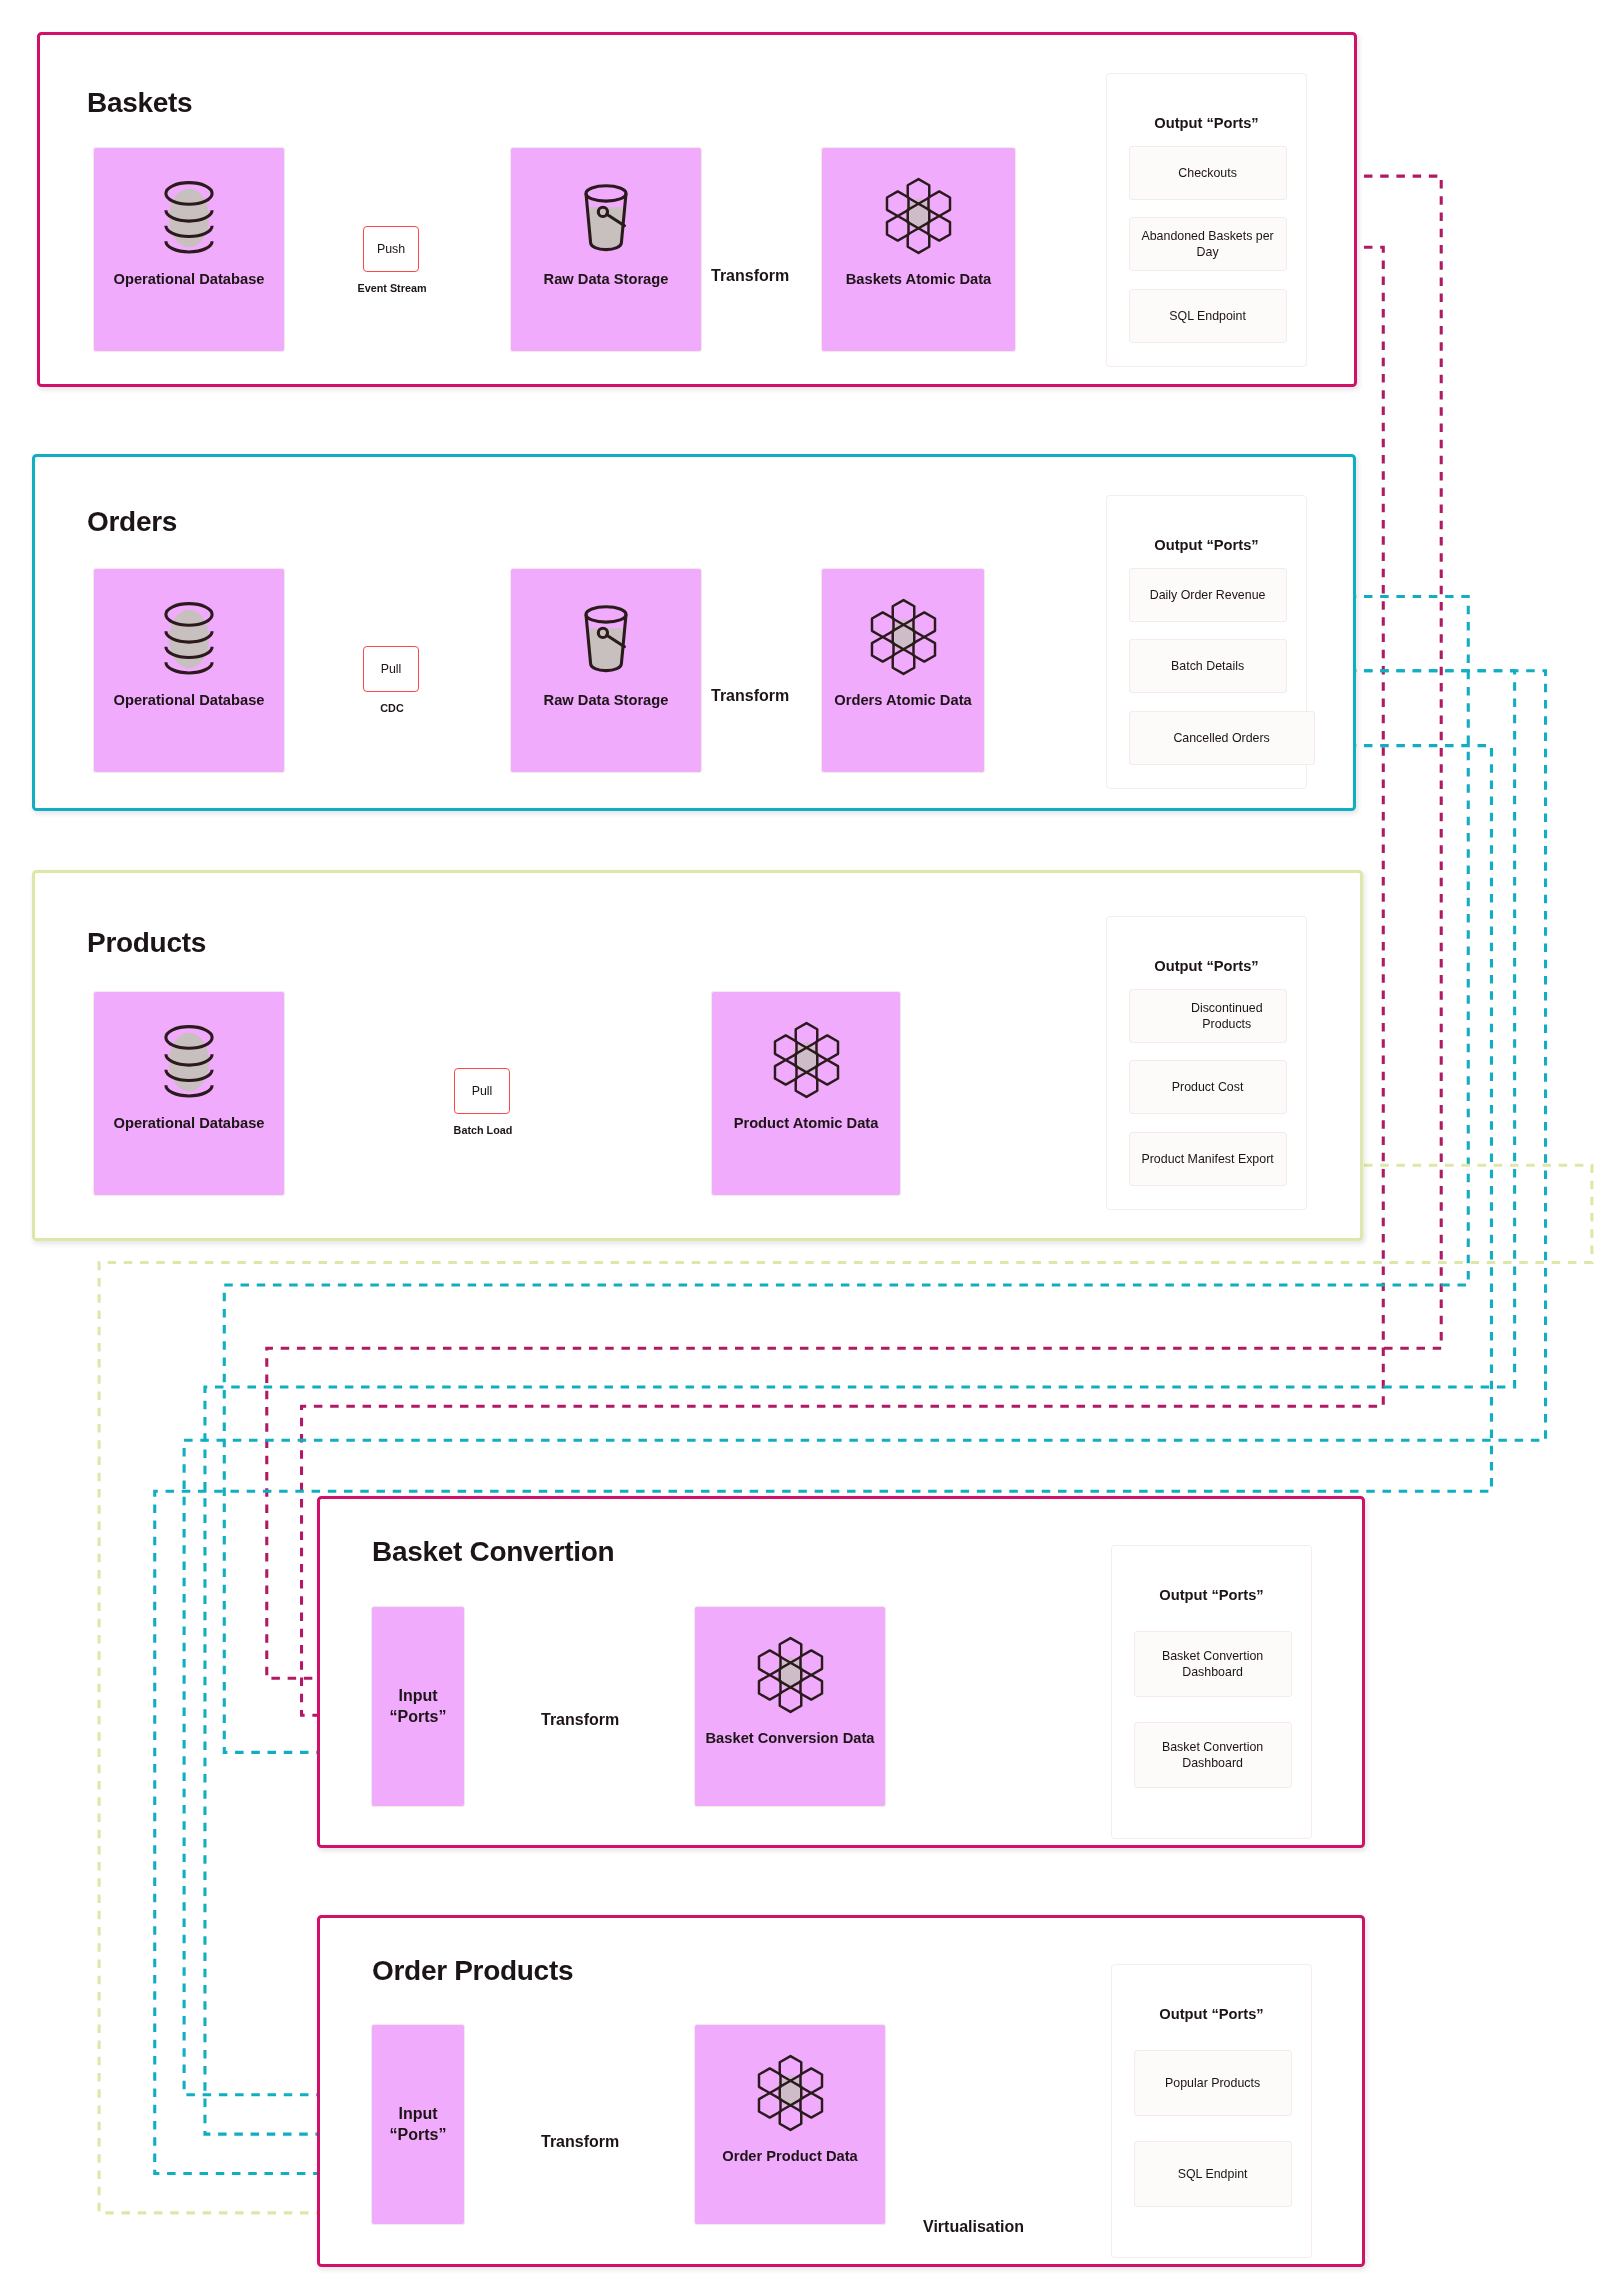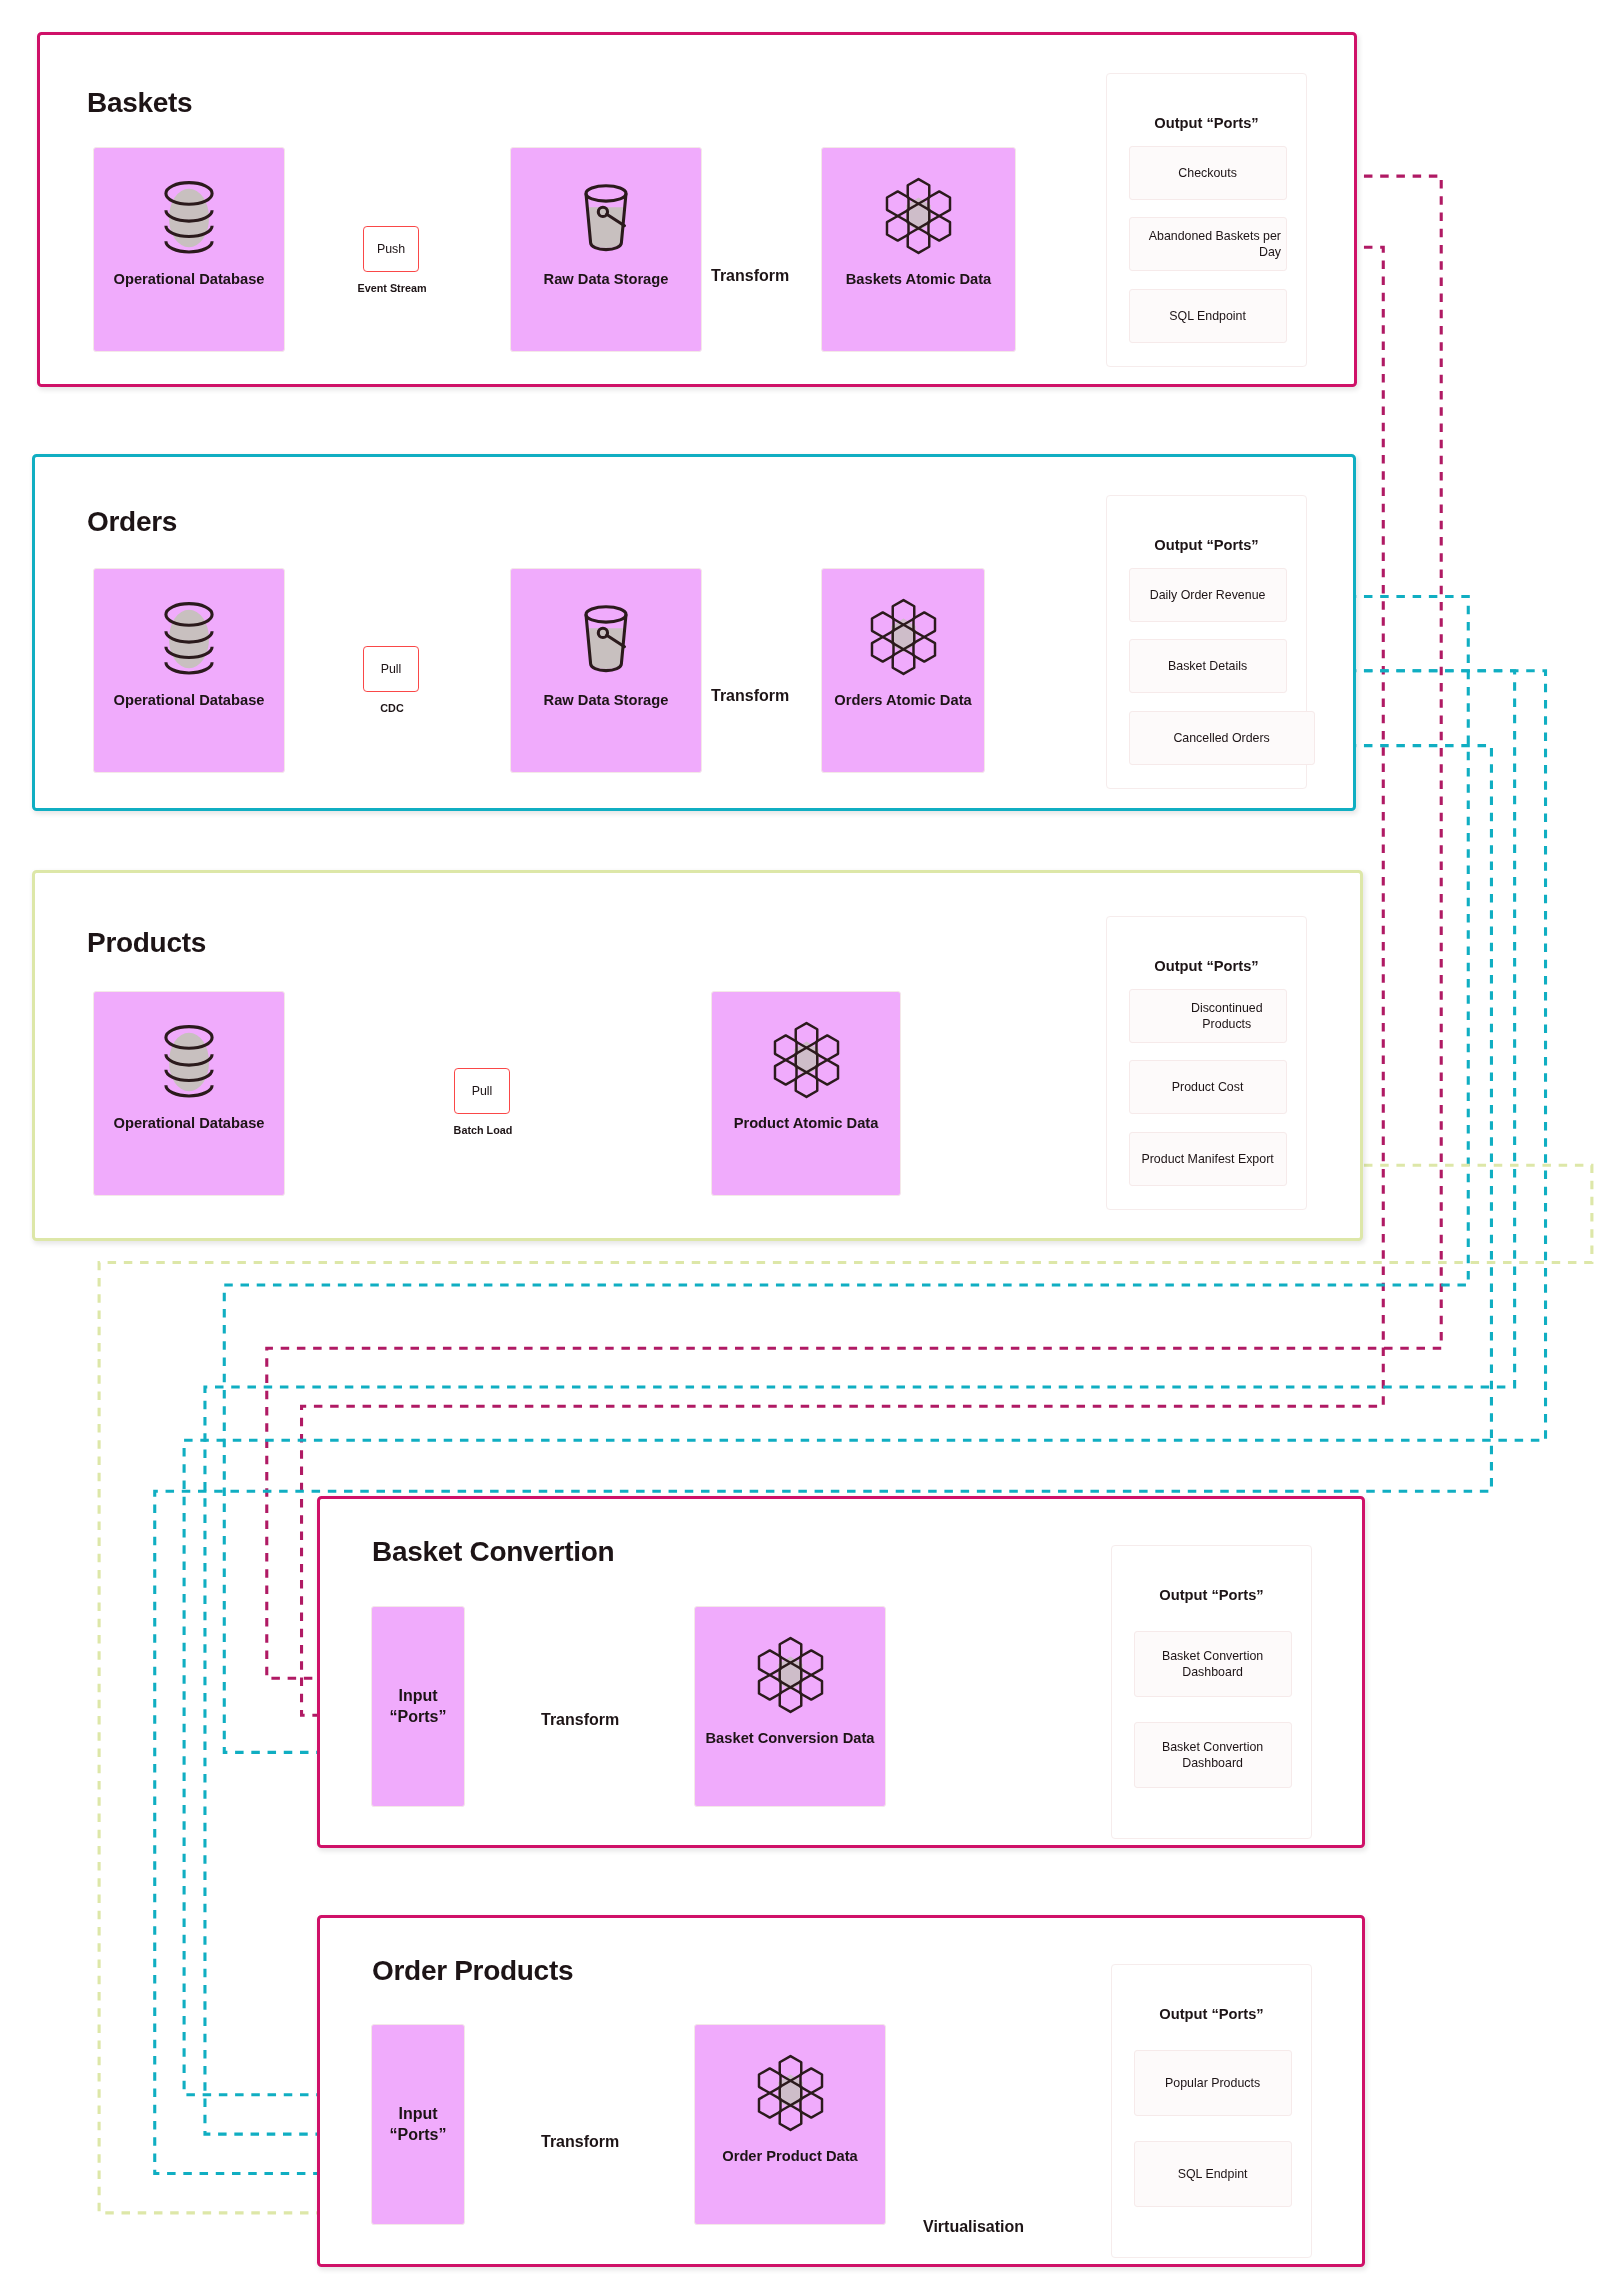--- a/index.html
+++ b/index.html
@@ -218,21 +218,21 @@
             <polygon points="54,36 68,44 68,60 54,68 40,60 40,44"></polygon>
           </g>
         </svg>
     </div>
     <div class="cap">Baskets Atomic Data</div>
   </div>
 
   <div class="ports" style="left:1106px; top:73px; width:201px; height:294px;">
     <div class="ports-title" style="top:41px;">Output “Ports”</div>
     <div class="port" style="left:21.6px; top:72px; width:158px; height:54px;">Checkouts</div>
-    <div class="port" style="left:21.6px; top:143px; width:158px; height:54px;text-align:right;">Abandoned Baskets per Day</div>
+    <div class="port" style="left:21.6px; top:143px; width:158px; height:54px;">Abandoned Baskets per Day</div>
     <div class="port" style="left:21.6px; top:215px; width:158px; height:54px;">SQL Endpoint</div>
   </div>
 
   <div class="domain" style="left:32px; top:454px; width:1324px; height:357px; border:3.1px solid #10aec2;">
   </div>
   <div class="domain-title" style="left:87px; top:506px;">Orders</div>
 
   <div class="card" style="left:93px; top:568px; width:192px; height:205px;">
     <div class="glyph">
       <svg width="74" height="77" viewBox="0 0 96 100">
@@ -279,21 +279,21 @@
             <polygon points="54,36 68,44 68,60 54,68 40,60 40,44"></polygon>
           </g>
         </svg>
     </div>
     <div class="cap">Orders Atomic Data</div>
   </div>
 
   <div class="ports" style="left:1106px; top:495px; width:201px; height:294px;">
     <div class="ports-title" style="top:41px;">Output “Ports”</div>
     <div class="port" style="left:21.6px; top:72px; width:158px; height:54px;">Daily Order Revenue</div>
-    <div class="port" style="left:21.6px; top:143px; width:158px; height:54px;">Basket Details</div>
+    <div class="port" style="left:21.6px; top:143px; width:158px; height:54px;">Batch Details</div>
     <div class="port" style="left:21.6px; top:215px; width:186px; height:54px;">Cancelled Orders</div>
   </div>
 
   <div class="domain" style="left:32px; top:870px; width:1331px; height:371px; border:3.1px solid #dde7a8;">
   </div>
   <div class="domain-title" style="left:87px; top:927px;">Products</div>
 
   <div class="card" style="left:93px; top:991px; width:192px; height:205px;">
     <div class="glyph">
       <svg width="74" height="77" viewBox="0 0 96 100">

